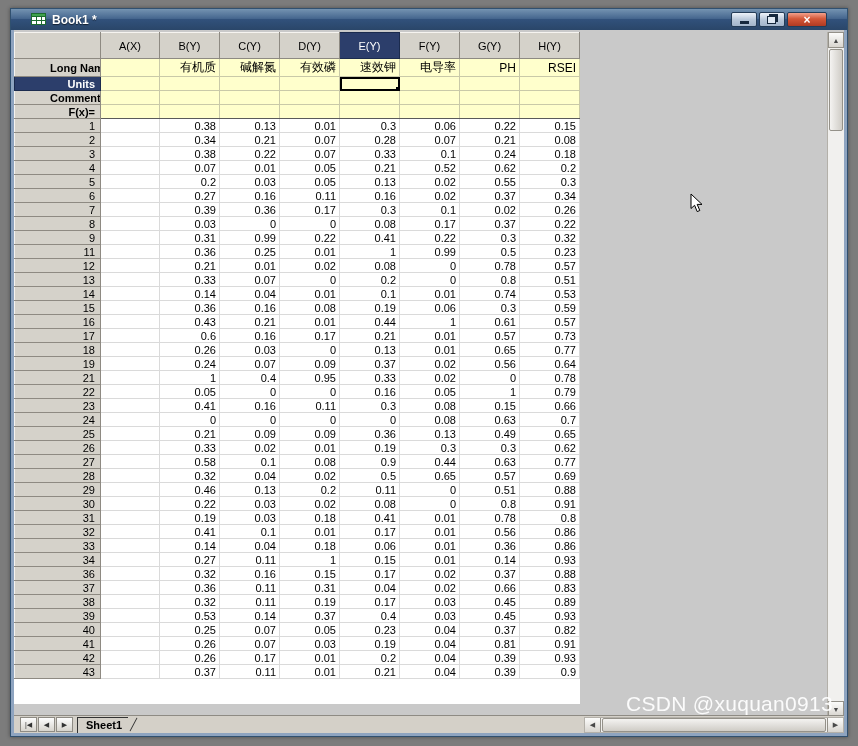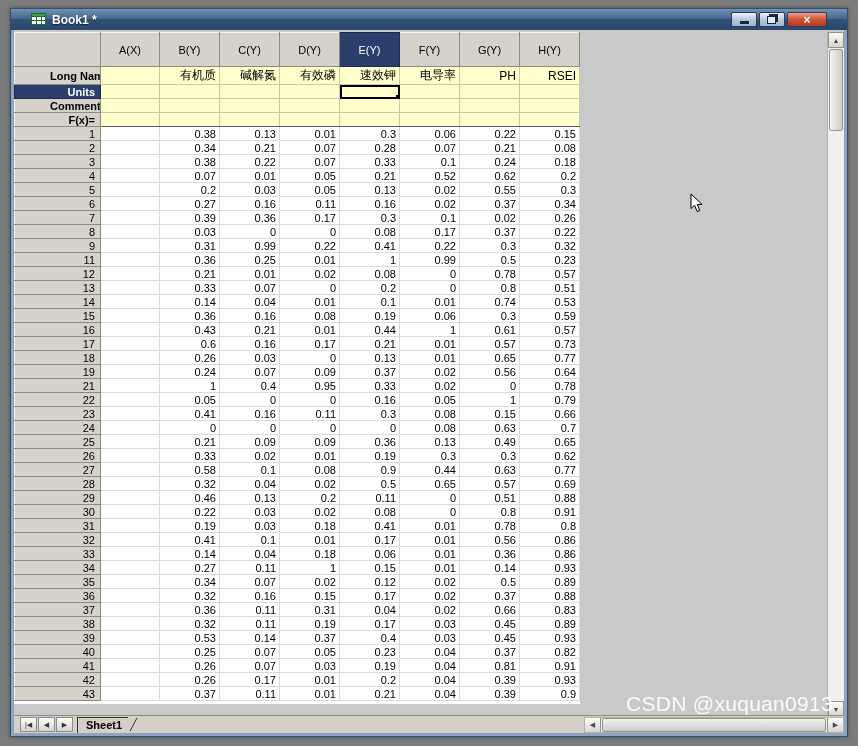--- a/index.html
+++ b/index.html
@@ -50,21 +50,21 @@
   table { border-collapse:collapse; table-layout:fixed; width:565px; }
   th,td {
     height:14px; font-size:11px; font-weight:normal;
     padding:0 3px; white-space:nowrap; overflow:hidden;
   }
   th.corner {
     background:#d5d2ca;
     border:1px solid #8e8a82; border-top-color:#f6f4f0; border-left-color:#f6f4f0;
   }
   th.colhead {
-    height:34px; background:#d5d2ca; text-align:center; color:#000;
+    height:26px; background:#d5d2ca; text-align:center; color:#000;
     border:1px solid #8e8a82; border-top-color:#f6f4f0; border-left-color:#f6f4f0;
   }
   th.colhead.sel { background:#2c3e6b; color:#fff; border-color:#1b2b4e; }
   th.rowlab, th.rownum {
     background:#d5d2ca; text-align:right; padding-right:5px; color:#000;
     border:1px solid #8e8a82; border-top-color:#f6f4f0; border-left-color:#f6f4f0;padding-left:35px;
   }
   th.rowlab { font-weight:bold; }
   th.rowlab.sel { background:#2c3e6b; color:#fff; border-color:#1b2b4e; }
   td.hcell {
@@ -576,31 +576,20 @@
               <td class="dcell"></td>
               <td class="dcell">0.27</td>
               <td class="dcell">0.11</td>
               <td class="dcell">1</td>
               <td class="dcell">0.15</td>
               <td class="dcell">0.01</td>
               <td class="dcell">0.14</td>
               <td class="dcell">0.93</td>
             </tr>
             <tr>
-              <th class="rownum">35</th>
-              <td class="dcell"></td>
-              <td class="dcell">0.34</td>
-              <td class="dcell">0.07</td>
-              <td class="dcell">0.02</td>
-              <td class="dcell">0.12</td>
-              <td class="dcell">0.02</td>
-              <td class="dcell">0.5</td>
-              <td class="dcell">0.89</td>
-            </tr>
-            <tr>
               <th class="rownum">36</th>
               <td class="dcell"></td>
               <td class="dcell">0.32</td>
               <td class="dcell">0.16</td>
               <td class="dcell">0.15</td>
               <td class="dcell">0.17</td>
               <td class="dcell">0.02</td>
               <td class="dcell">0.37</td>
               <td class="dcell">0.88</td>
             </tr>

